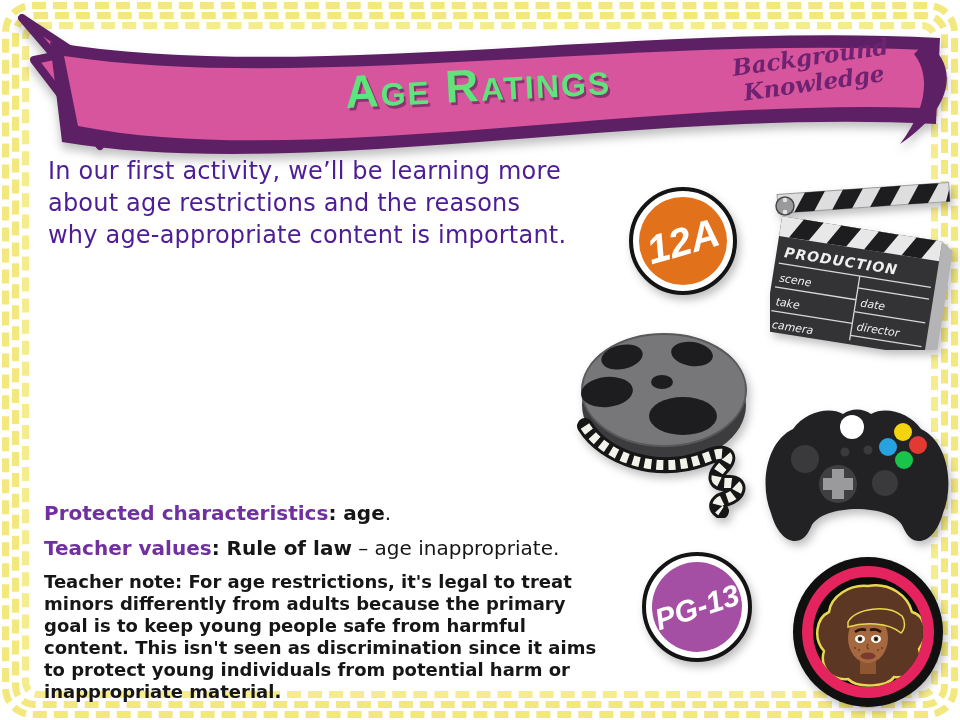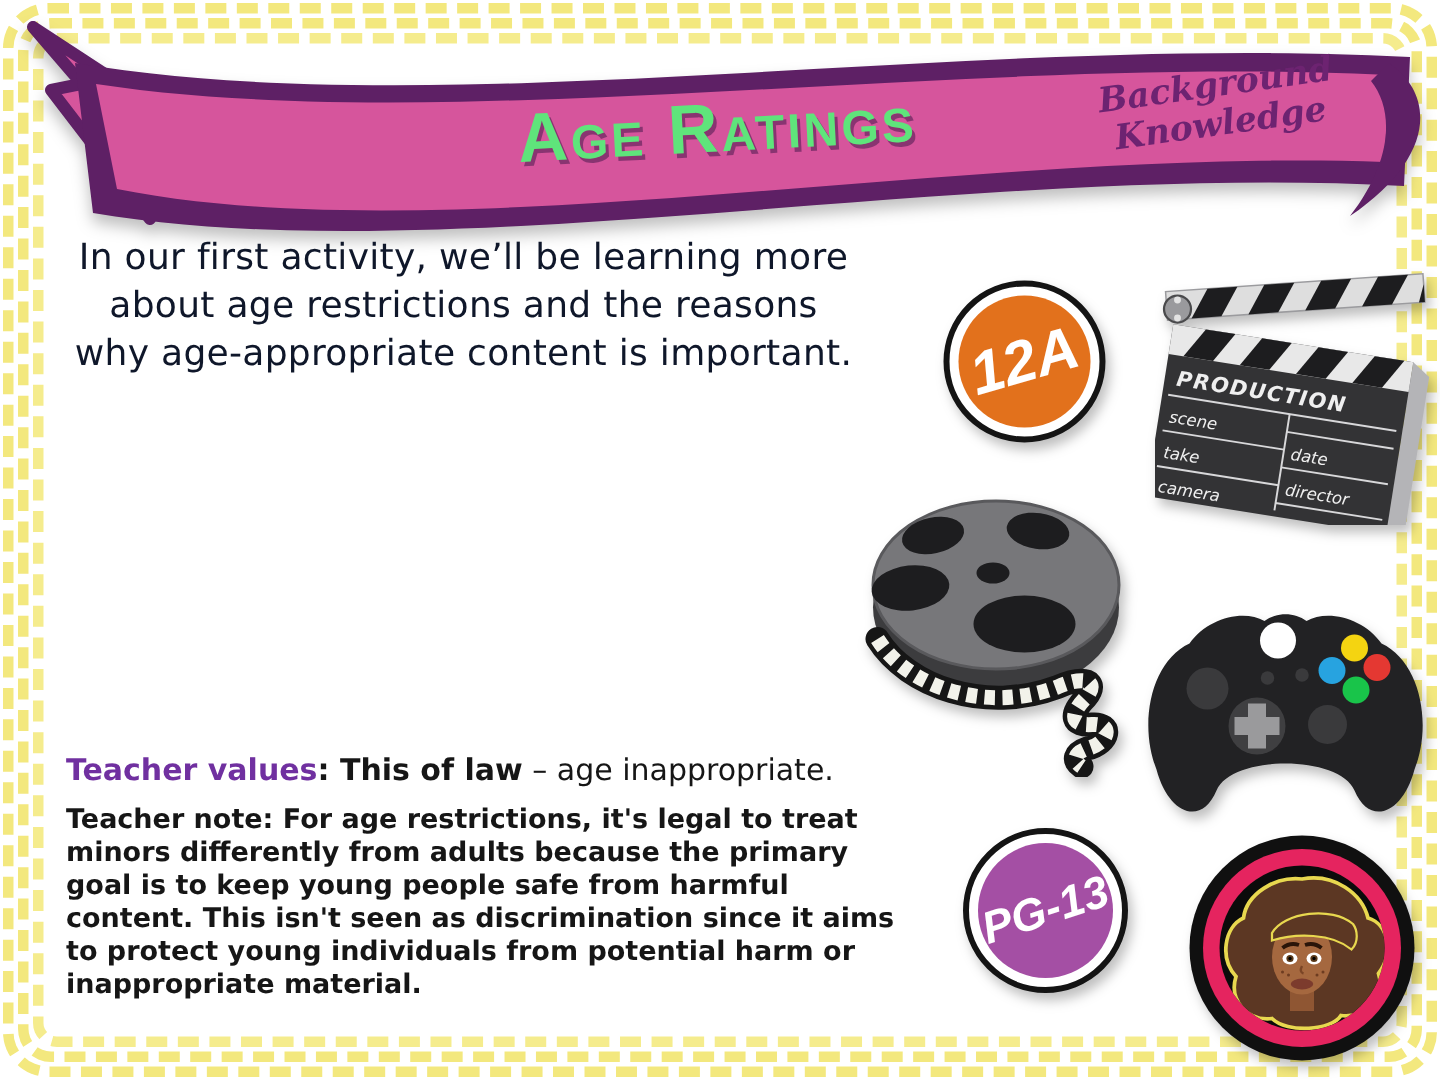--- a/index.html
+++ b/index.html
@@ -37,21 +37,21 @@
     font-family:"DejaVu Serif", "Liberation Serif", serif;
     font-style:italic; font-weight:bold;
     font-size:23px; line-height:1.12;
     color:#6d2371;
     transform: rotate(-8deg);
   }
 
   
   .intro {
     position:absolute; left:48px; top:156px; width:522px;
-    font-size:24px; line-height:1.33; color:#0f172a; letter-spacing:.2px;text-align:center;
+    font-size:24px; line-height:1.33; color:#4c1d95; letter-spacing:.2px;
   }
 
   
   .footer { position:absolute; left:44px; top:501px; width:562px; color:#161616; }
   .footer p.kv { font-size:20px; font-weight:bold; margin:0 0 11px 0; }
   .footer .lbl  { color:#7030a0; }
   .footer .sep  { color:#161616; }
   .footer .bold { color:#161616; }
   .footer .rest { font-weight:normal; color:#161616; }
   .footer .note { font-size:18px; font-weight:bold; line-height:1.22; margin-top:4px; width:558px; }
@@ -201,17 +201,18 @@
       <circle cx="63" cy="92" r="1" fill="#6d3c20"></circle>
       <circle cx="67" cy="94" r="1" fill="#6d3c20"></circle>
       <circle cx="86" cy="94" r="1" fill="#6d3c20"></circle>
       <circle cx="90" cy="92" r="1" fill="#6d3c20"></circle>
       <ellipse cx="76" cy="100" rx="7.5" ry="3.6" fill="#7c3b2d"></ellipse>
       <path d="M 48,152 C 52,124 100,124 104,152 Z" fill="#151515"></path>
     </g>
   </svg>
 
   <div class="footer">
-    <p class="kv"><span class="lbl">Teacher values</span><span class="sep">: </span><span class="bold">This of law</span><span class="rest"> – age inappropriate.</span></p>
+    <p class="kv"><span class="lbl">Protected characteristics</span><span class="sep">: </span><span class="bold">age</span><span class="rest">.</span></p>
+    <p class="kv"><span class="lbl">Teacher values</span><span class="sep">: </span><span class="bold">Rule of law</span><span class="rest"> – age inappropriate.</span></p>
     <p class="note">Teacher note: For age restrictions, it's legal to treat minors differently from adults because the primary goal is to keep young people safe from harmful content. This isn't seen as discrimination since it aims to protect young individuals from potential harm or inappropriate material.</p>
   </div>
 
 </div>
 
 </body></html>

